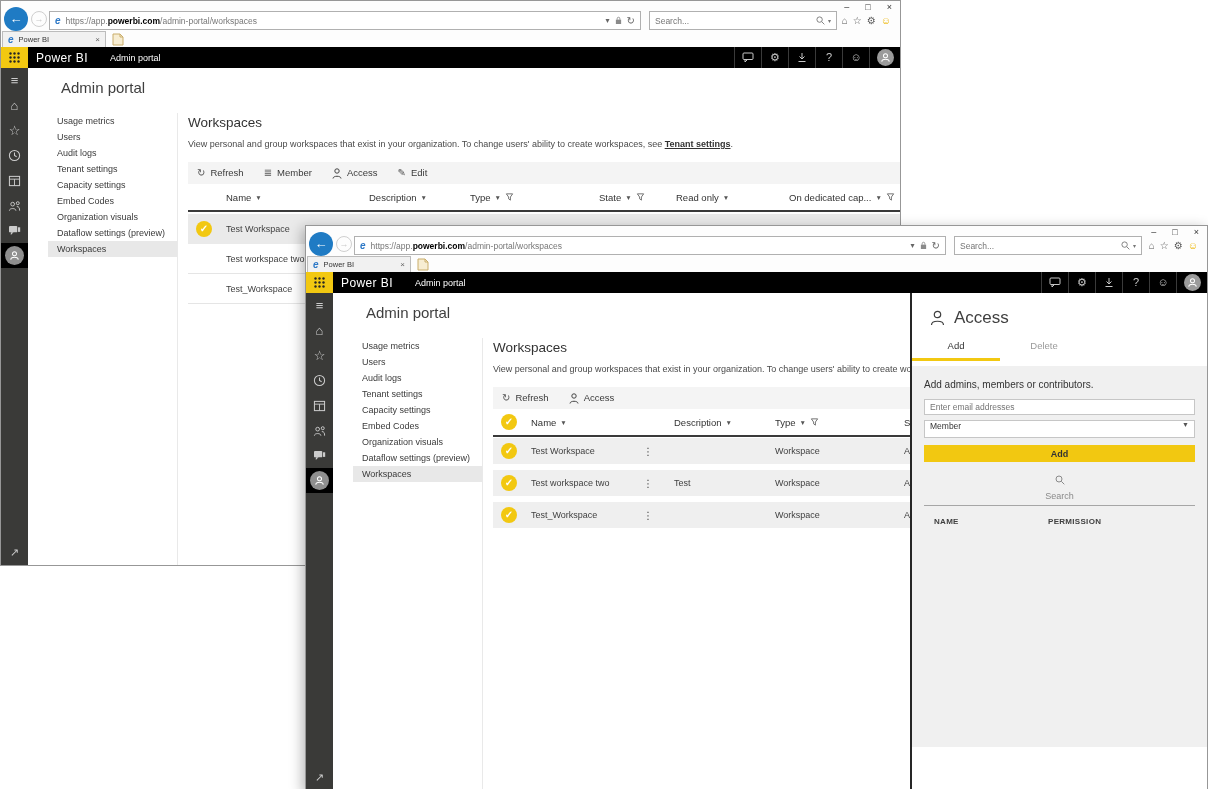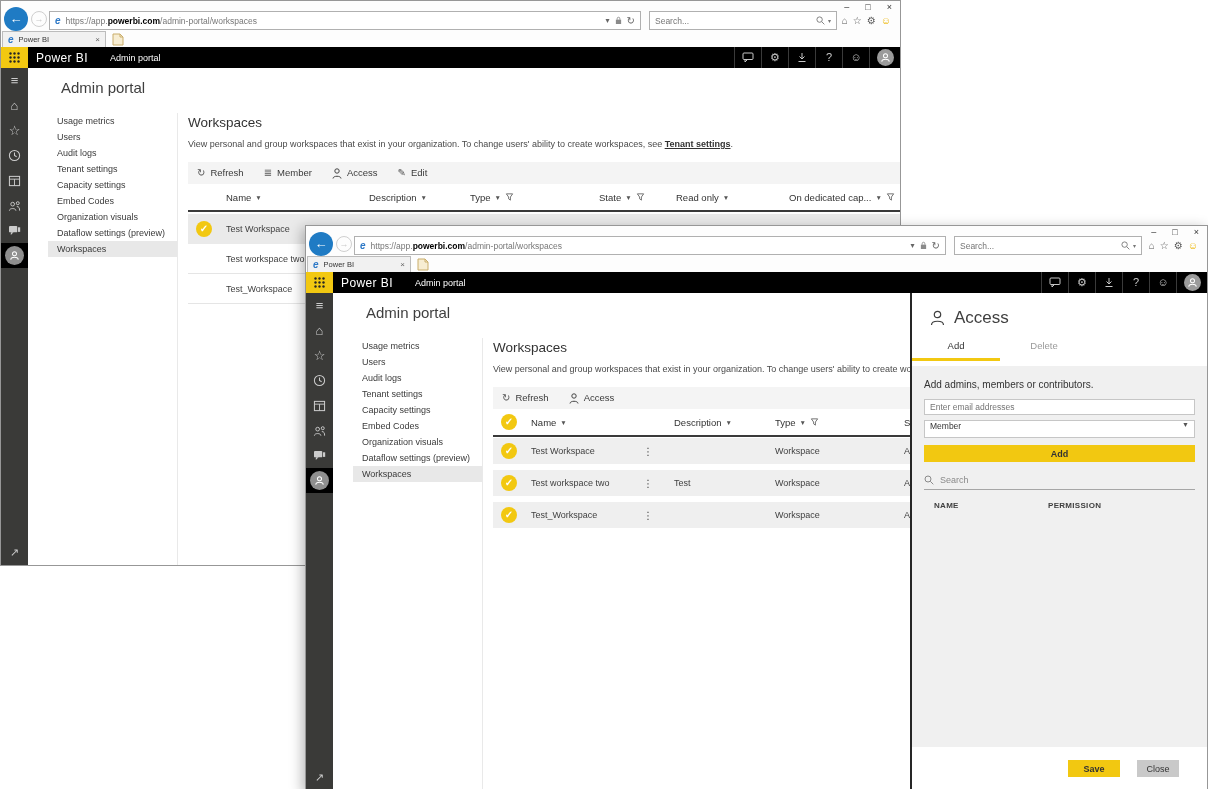--- a/index.html
+++ b/index.html
@@ -99,21 +99,21 @@
   .panel-body{position:absolute;left:0;right:0;top:73px;bottom:43px;background:#f0f0f0;padding:13px 12px;box-sizing:border-box;}
   .panel-sub{font-size:10px;color:#333;}
   .email{display:block;margin-top:9px;height:16px;width:100%;border:1px solid #c6c6c6;background:#fff;font-size:8.5px;
          color:#444;padding:0 5px;box-sizing:border-box;outline:none;font-family:"Liberation Sans",sans-serif;}
   .role{margin-top:5px;height:16px;border:1px solid #c6c6c6;background:#fff;font-size:8.5px;color:#333;
         display:flex;justify-content:space-between;padding:0 5px;}
   .role .caret{font-size:7px;color:#555;}
   .add-btn{margin-top:7px;height:17px;background:#F2C811;display:flex;align-items:center;justify-content:center;
            font-size:9px;font-weight:bold;color:#333;}
   .psearch{margin-top:13px;display:flex;align-items:center;gap:6px;border-bottom:1px solid #a6a6a6;
-           padding-bottom:4px;font-size:9px;color:#8a8a8a;}
+           padding-bottom:4px;font-size:9px;color:#8a8a8a;flex-direction:column;}
   .pheads{position:relative;margin-top:11px;height:12px;font-size:8px;font-weight:bold;color:#3f3f3f;letter-spacing:.3px;}
   .ph-name{position:absolute;left:10px;}
   .ph-perm{position:absolute;left:116px;margin-left:8px;}
   .panel-footer{position:absolute;left:0;right:0;bottom:0;height:43px;background:#fff;display:flex;align-items:center;
                 justify-content:flex-end;gap:17px;padding-right:28px;}
   .save-btn{width:52px;height:17px;background:#F2C811;font-size:9px;font-weight:bold;color:#333;
             display:flex;align-items:center;justify-content:center;}
   .close-btn{width:42px;height:17px;background:#c9c9c9;font-size:9px;color:#333;
              display:flex;align-items:center;justify-content:center;}
   svg{display:block;}
@@ -601,21 +601,17 @@
                 <circle cx="4" cy="4" r="3" fill="none" stroke="#8a8a8a"></circle>
                 <line x1="6.3" y1="6.3" x2="9.3" y2="9.3" stroke="#8a8a8a"></line>
               </svg>
             <span>Search</span>
           </div>
           <div class="pheads">
             <span class="ph-name">NAME</span>
             <span class="ph-perm">PERMISSION</span>
           </div>
         </div>
-        <div class="panel-footer">
-          <div class="save-btn">Save</div>
-          <div class="close-btn">Close</div>
-        </div>
       </div>
     </div>
   </div>
 
 </div>
 
 </body></html>

